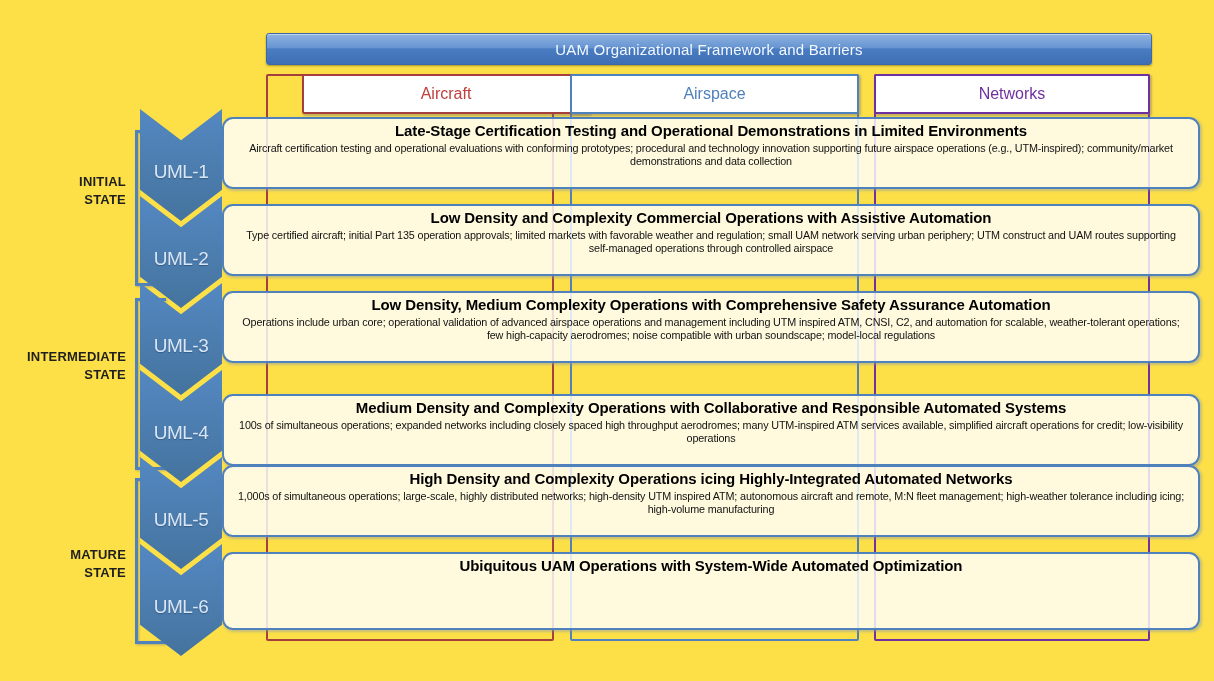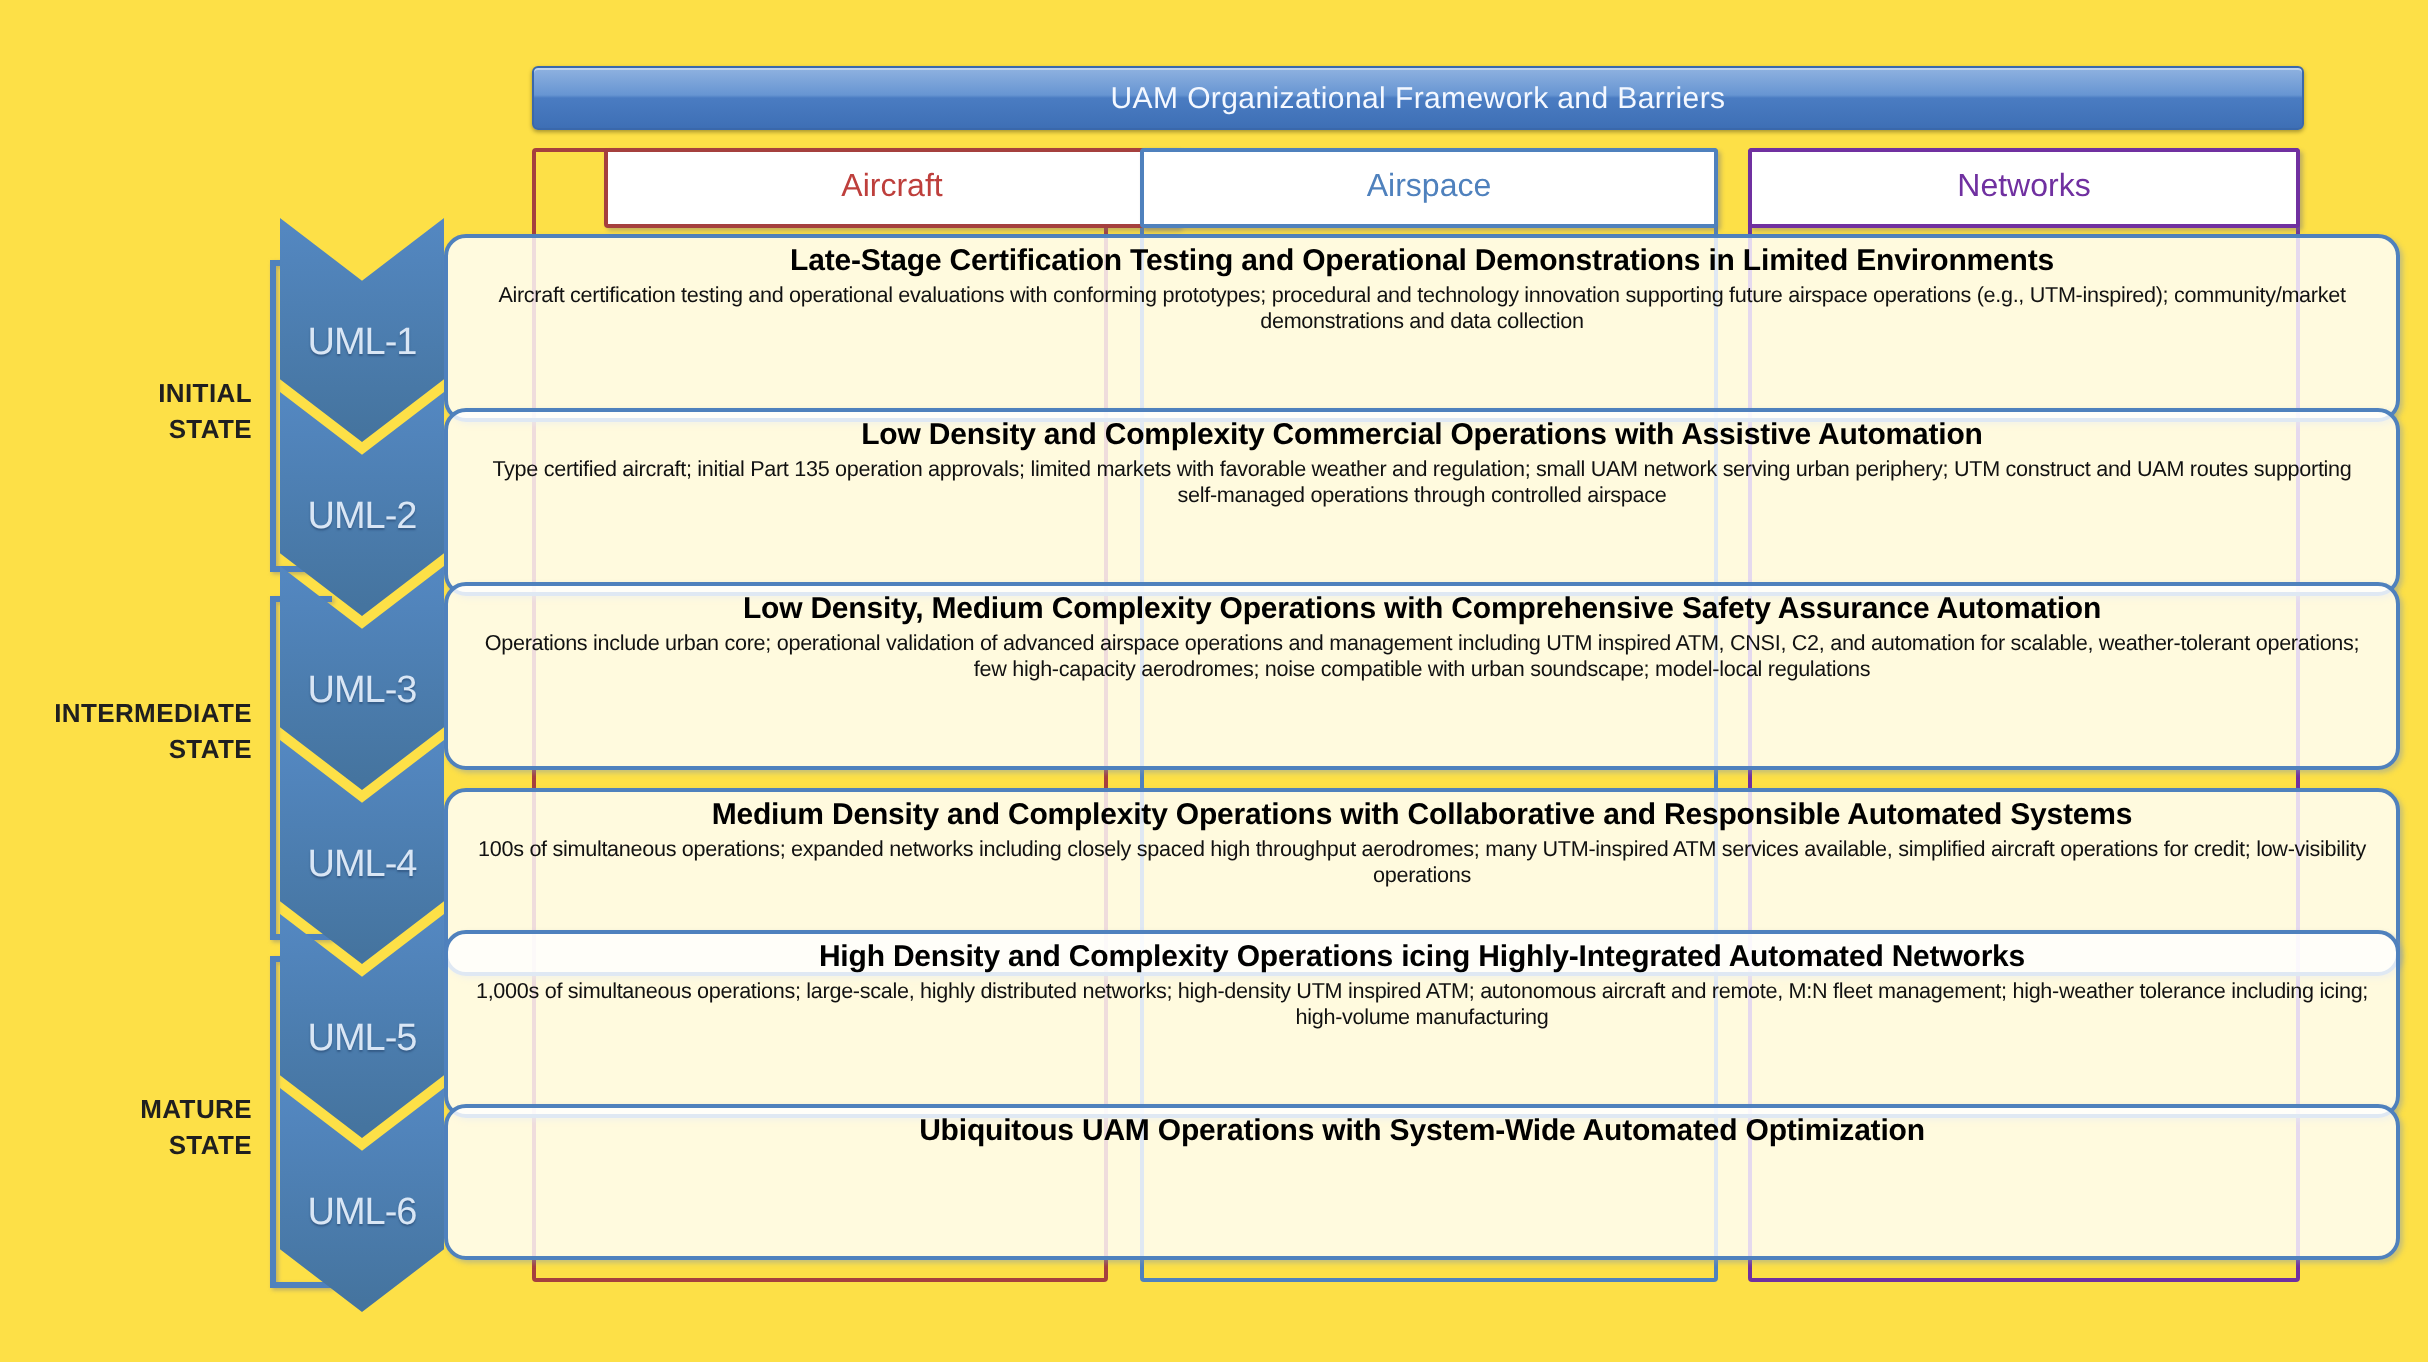--- a/index.html
+++ b/index.html
@@ -26,21 +26,21 @@
     position:absolute;top:74px;height:36px;background:#ffffff;z-index:4;
     border-style:solid;border-width:2.5px;border-radius:2px;
     box-shadow:1.5px 1.5px 2px rgba(120,120,120,.45);
     display:flex;align-items:center;justify-content:center;font-size:16px;
   }
   .col-head.aircraft{left:266px;width:284px;border-color:#a5403e;color:#be3f3c;margin-left:36px;}
   .col-head.airspace{left:570px;width:285px;border-color:#4f81bd;color:#4f81bd;}
   .col-head.community{left:874px;width:272px;border-color:#7030a0;color:#7030a0;}
   
   .uml-box{
-    position:absolute;left:222px;width:978px;height:94px;z-index:3;
+    position:absolute;left:222px;width:978px;height:72px;z-index:3;
     background:rgba(255,255,255,.82);
     border:2px solid #4f81bd;border-radius:11px;
     box-shadow:1.5px 1.5px 2.5px rgba(130,150,180,.45);
     box-sizing:border-box;padding:3px 12px 2px 12px;text-align:center;
   }
   .uml-box .ttl{font-weight:bold;font-size:15px;line-height:1.25;letter-spacing:-.1px;color:#000;}
   .uml-box .dsc{font-size:10.8px;line-height:1.27;letter-spacing:-.15px;margin-top:1px;color:#111;}
   .r1{top:117px}.r2{top:204px}.r3{top:291px}.r4{top:394px}.r5{top:465px}.r6{top:552px;height:78px}
   
   .chev{
@@ -58,21 +58,21 @@
     position:absolute;left:135px;width:28px;z-index:1;
     border-left:3px solid #4f81bd;border-top:3px solid #4f81bd;border-bottom:3px solid #4f81bd;
     filter:drop-shadow(1.5px 1.5px 1px rgba(130,130,130,.55));
   }
   .b1{top:130px;height:150px}.b2{top:298px;height:166px}.b3{top:478px;height:160px}
   
   .state-label{
     position:absolute;left:0;width:130px;text-align:right;padding-right:4px;box-sizing:border-box;
     font-weight:bold;font-size:13px;line-height:1.35;color:#1f1f1f;letter-spacing:.2px;
   }
-  .s1{top:188px}.s2{top:348px}.s3{top:546px}
+  .s1{top:173px}.s2{top:348px}.s3{top:546px}
 </style>
 </head>
 <body>
 
 <div class="stage">
 
   <div class="banner">UAM Organizational Framework and Barriers</div>
 
   <div class="col-rect aircraft"></div>
   <div class="col-rect airspace"></div>

